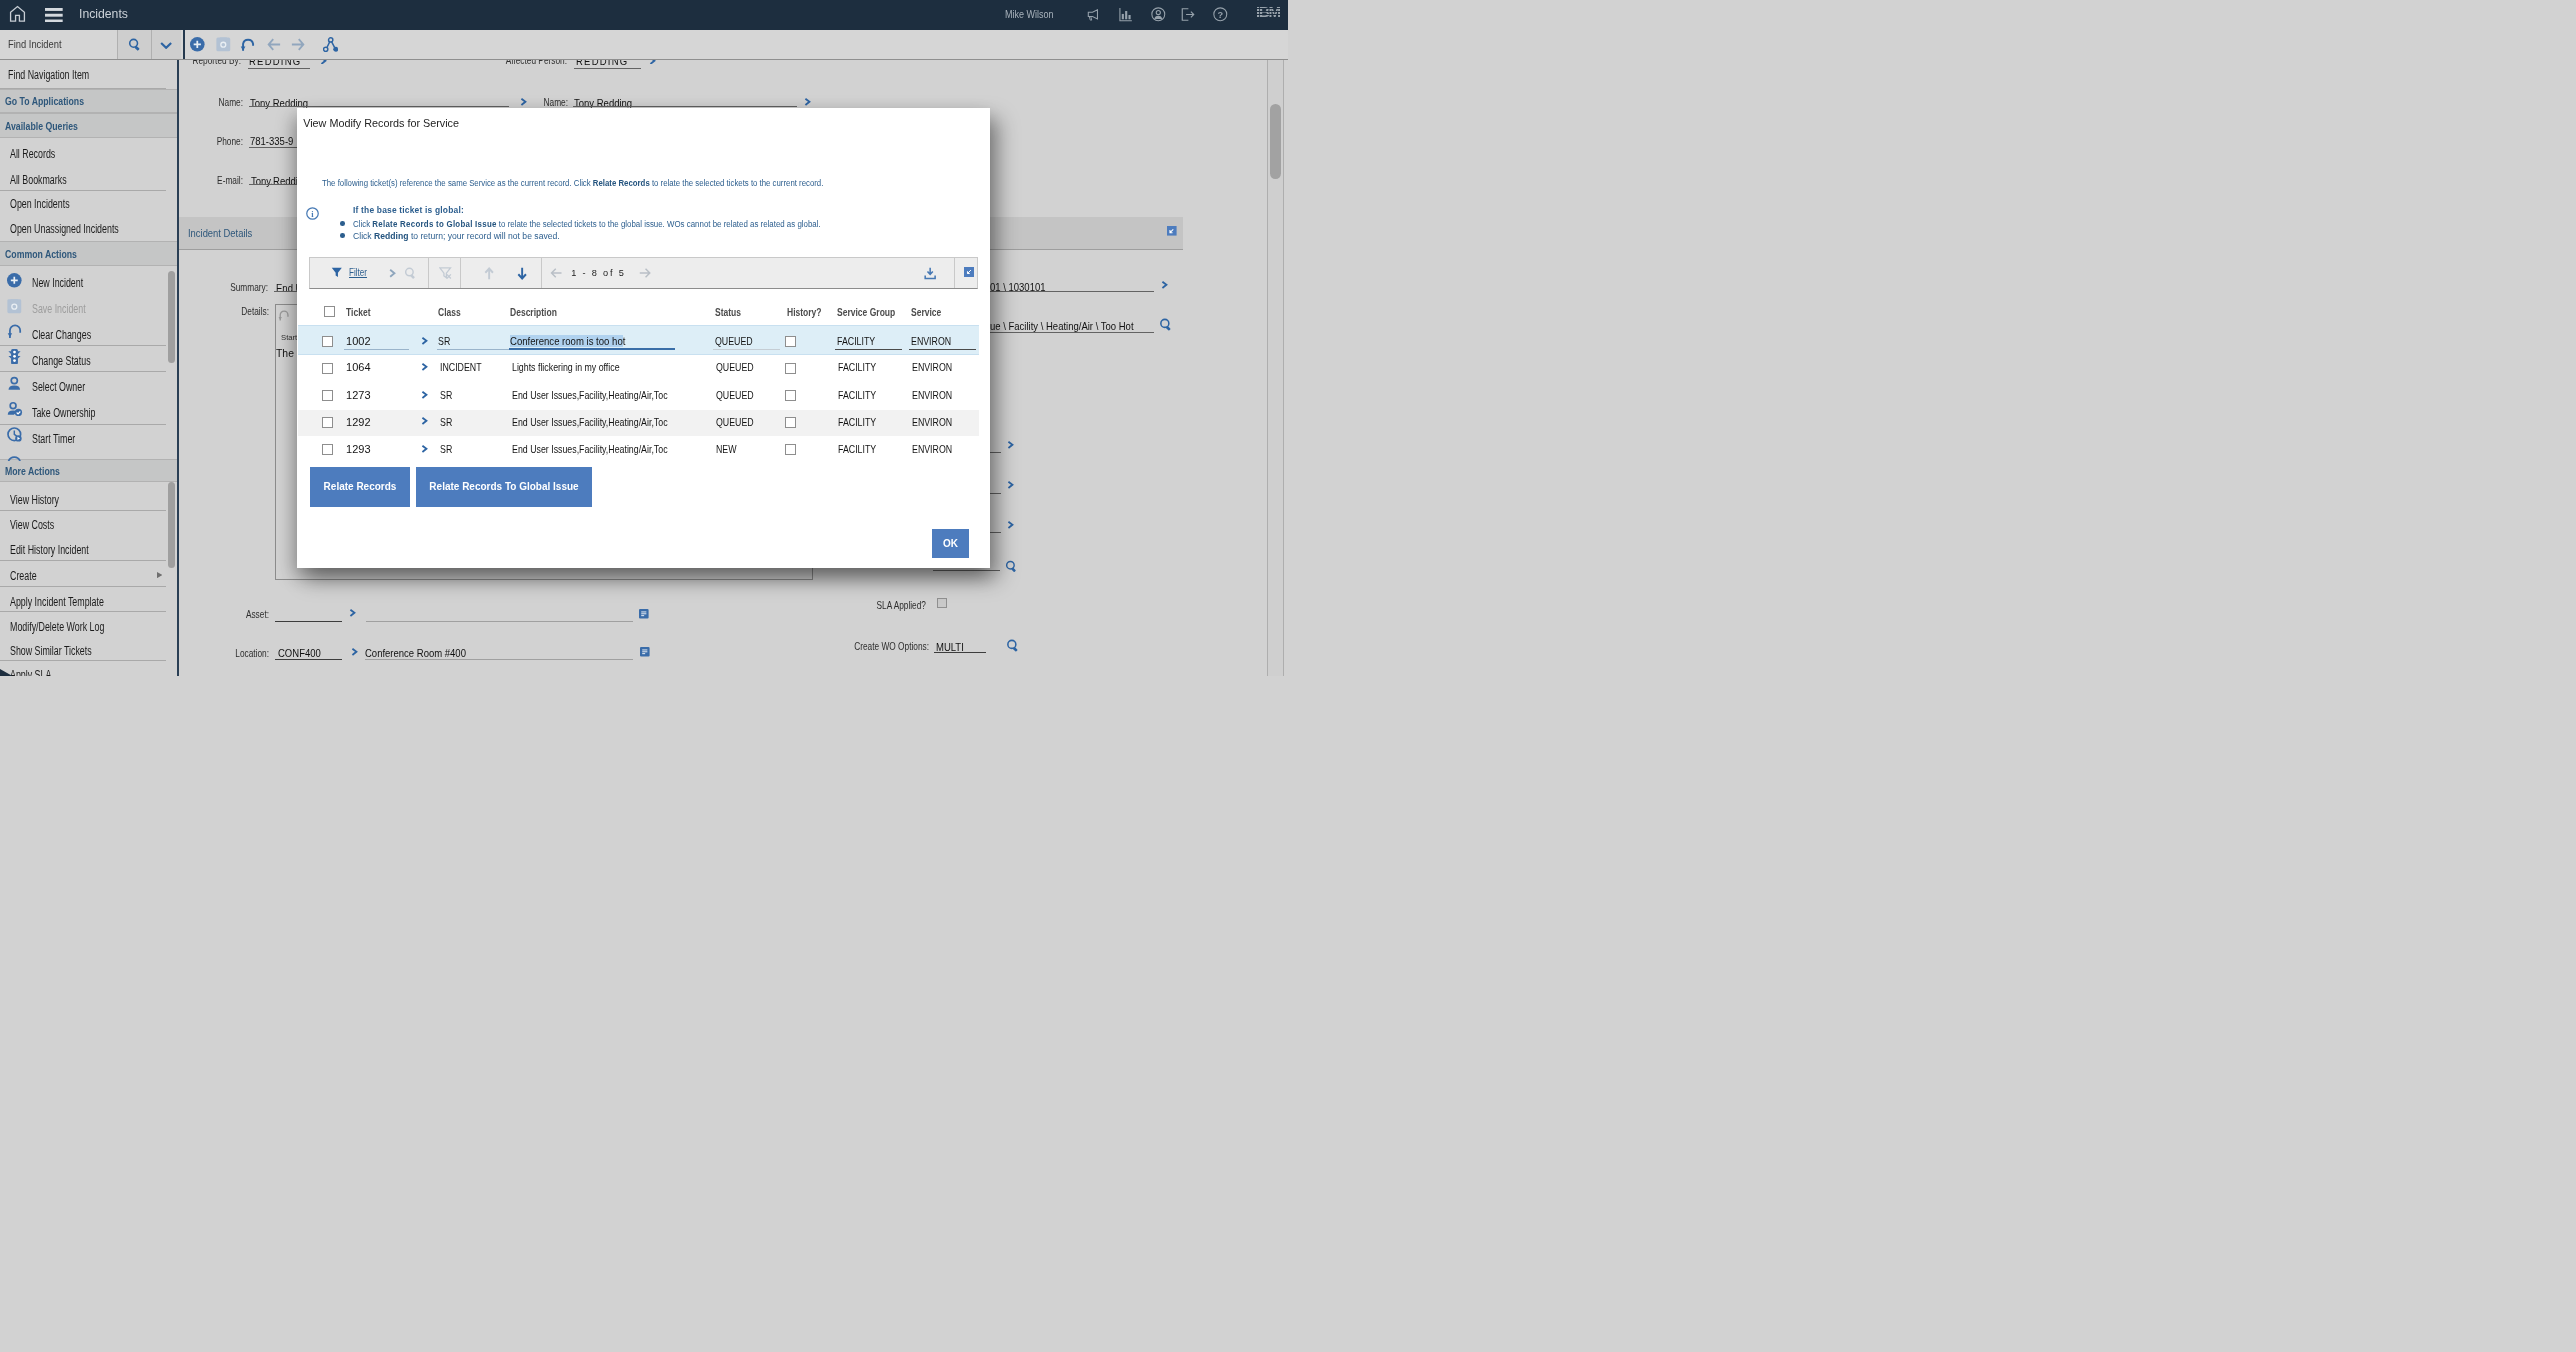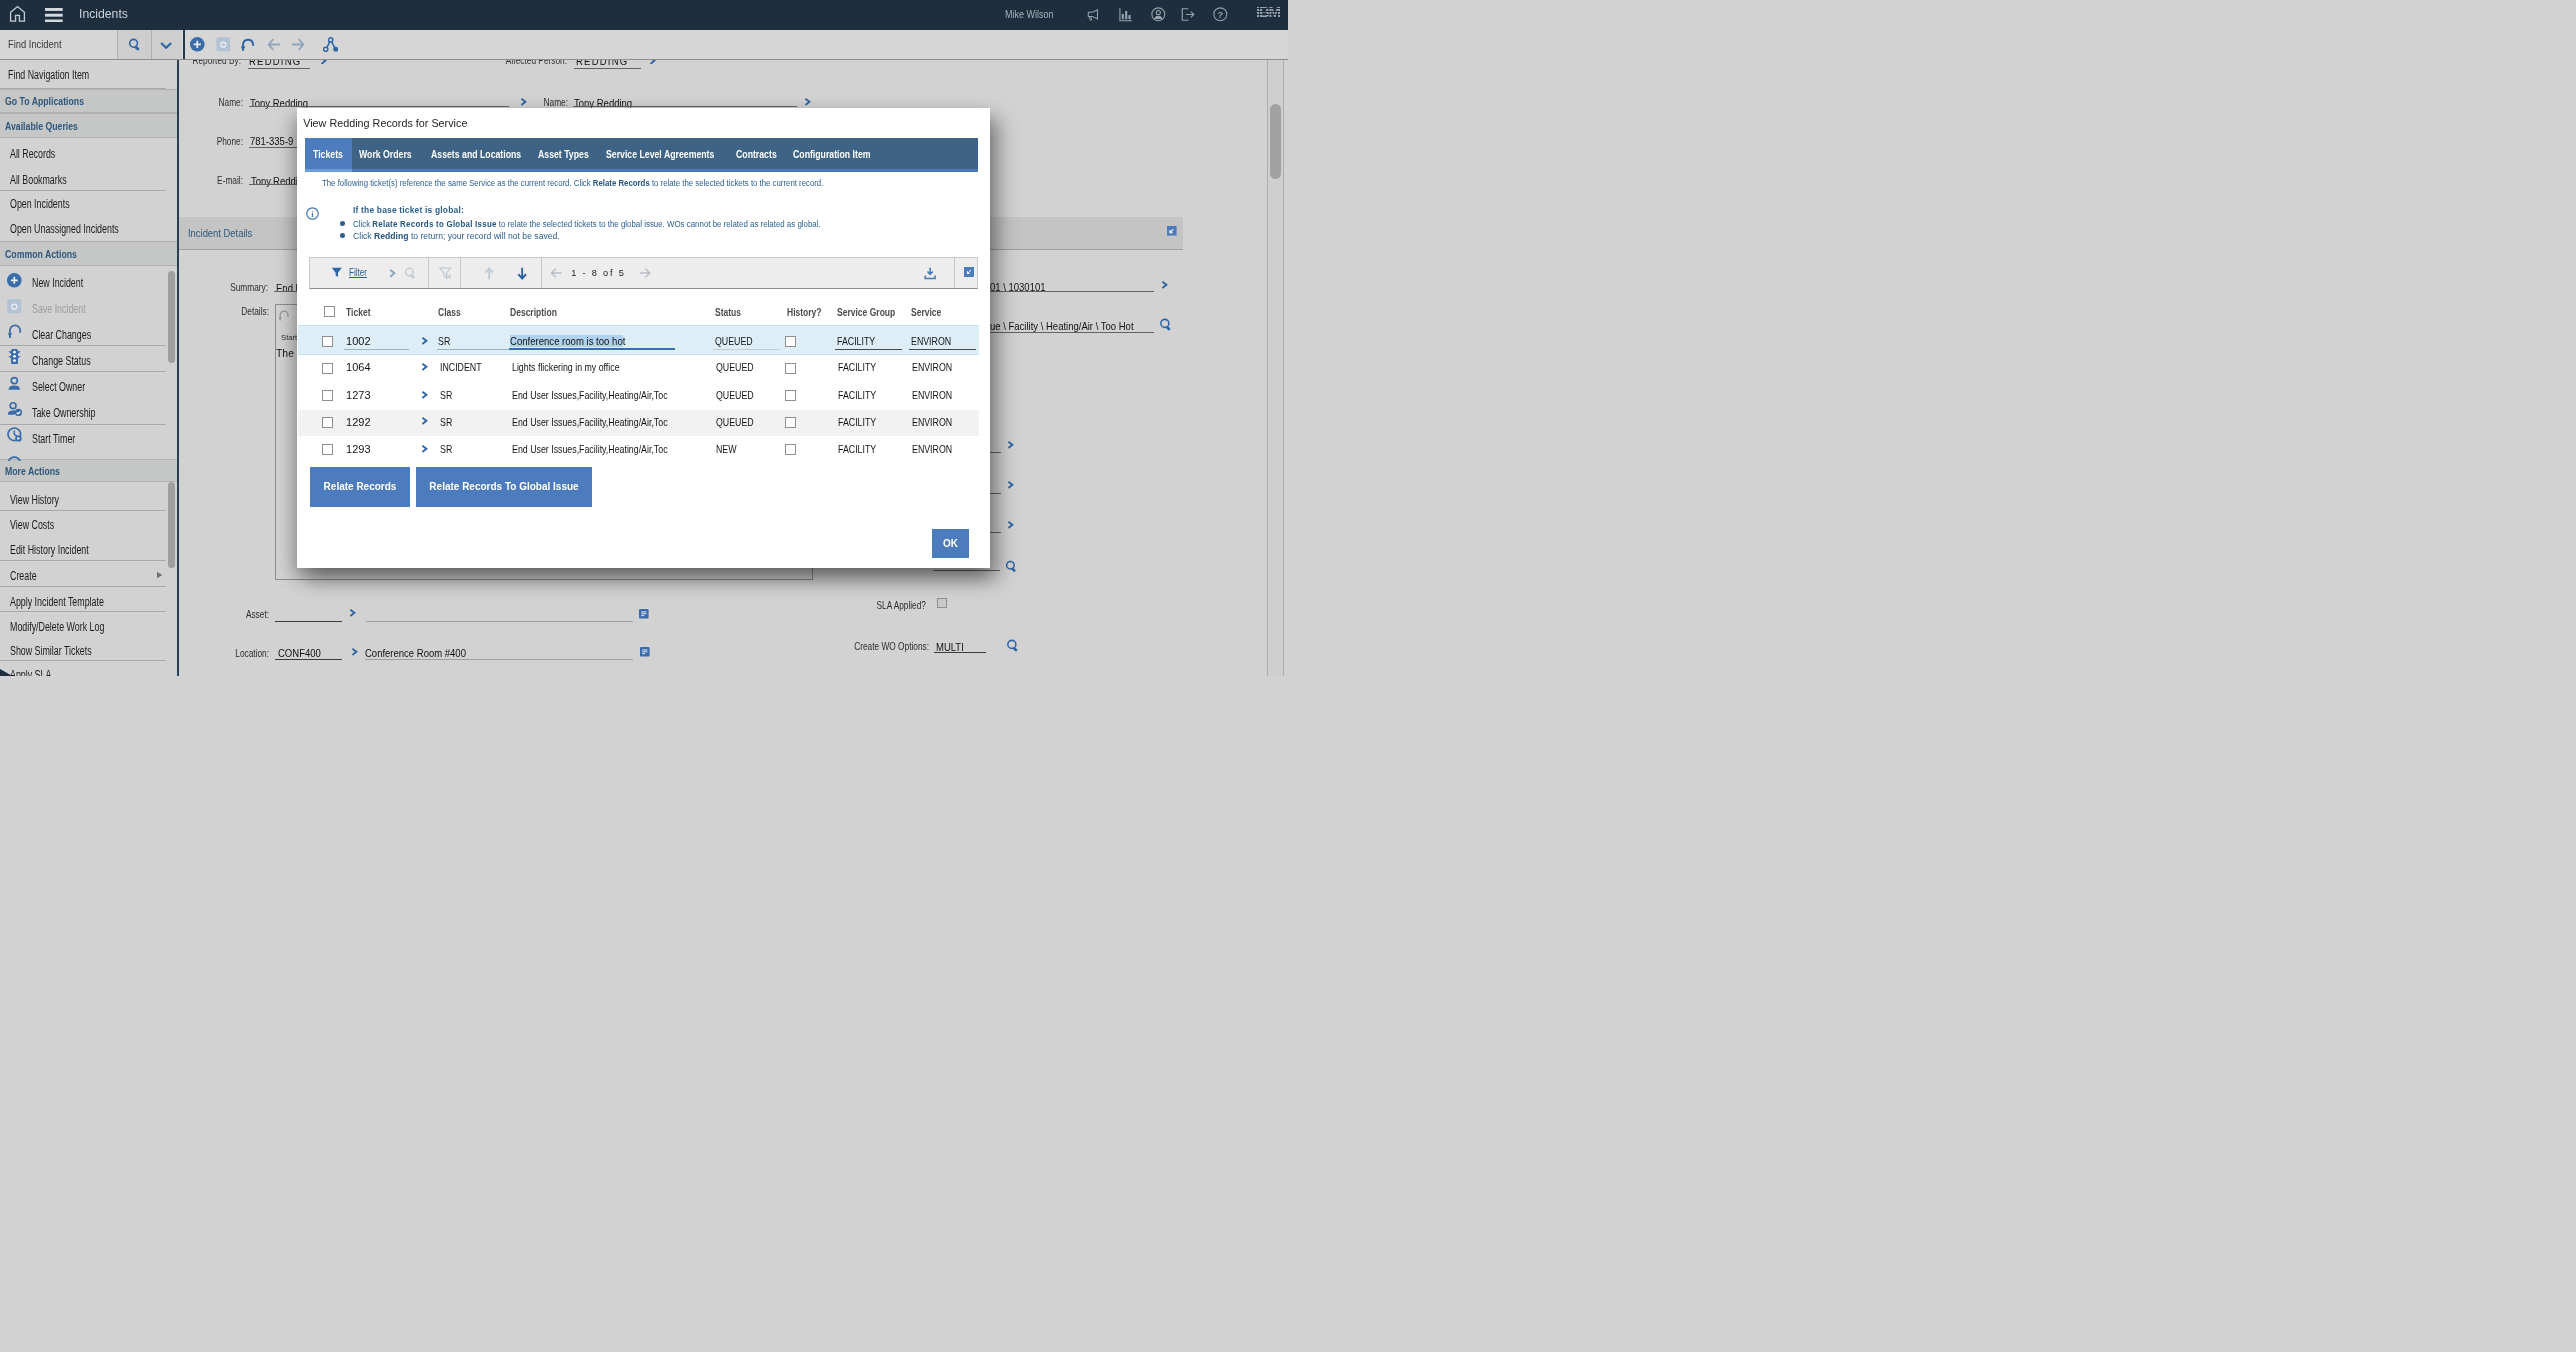--- a/index.html
+++ b/index.html
@@ -368,33 +368,21 @@
   <svg class="abs" style="left:827px;top:501px" width="13" height="14" viewBox="0 0 18 19">
     <circle cx="7.5" cy="7" r="5.2" fill="none" stroke="#2d64a3" stroke-width="2"></circle>
     <rect x="11" y="10" width="6" height="3.6" rx="1" transform="rotate(45 11 10)" fill="#2d64a3"></rect>
   </svg>
 
   <div class="abs" style="left:1089px;top:0px;width:17px;height:617px;background:#cfcfcf;border-left:0.8px solid #aeaeae;border-right:0.8px solid #aeaeae;"></div>
   <div class="abs" style="left:1092px;top:45px;width:10.8px;height:75px;background:#a2a2a2;border-radius:5.4px;"></div>
 </div>
 
 <div class="modal">
-  <div class="mtitle">View Redding Records for Service</div>
-  <div class="tabbar">
-    <div class="abs" style="left:0;top:0;width:47px;height:34px;background:#4d7cbe;"></div>
-    <div class="strip"></div>
-    <div class="abs" style="left:0;top:31px;width:47px;height:2.7px;background:#6d9bdd;"></div>
-    <div class="tab" style="left:8.5px;top:10px;">Tickets</div>
-    <div class="tab" style="left:54px;top:10px;">Work Orders</div>
-    <div class="tab" style="left:126px;top:10px;">Assets and Locations</div>
-    <div class="tab" style="left:233px;top:10px;">Asset Types</div>
-    <div class="tab" style="left:301px;top:10px;">Service Level Agreements</div>
-    <div class="tab" style="left:431px;top:10px;">Contracts</div>
-    <div class="tab" style="left:488px;top:10px;">Configuration Item</div>
-  </div>
+  <div class="mtitle">View Modify Records for Service</div>
   <div class="minfo abs" style="left:25px;top:70px;">The following ticket(s) reference the same Service as the current record. Click <b>Relate Records</b> to relate the selected tickets to the current record.</div>
 
   <svg class="abs" style="left:8.5px;top:99px" width="13" height="13" viewBox="0 0 17 17">
     <circle cx="8.5" cy="8.5" r="7.5" fill="none" stroke="#4679b4" stroke-width="1.6"></circle>
     <text x="8.5" y="12.8" font-size="11" font-weight="bold" font-family="Liberation Serif" fill="#4679b4" text-anchor="middle">i</text>
   </svg>
   <div class="minfo abs" style="left:56px;top:97px;font-weight:bold;letter-spacing:0.2px;transform:scaleX(0.95);">If the base ticket is global:</div>
   <div class="abs" style="left:43px;top:113px;width:4.6px;height:4.6px;border-radius:2.3px;background:#2c5e8e;"></div>
   <div class="minfo abs" style="left:56px;top:111px;transform:scaleX(0.89);">Click <b style="letter-spacing:0.3px;">Relate Records to Global Issue</b> to relate the selected tickets to the global issue. WOs cannot be related as related as global.</div>
   <div class="abs" style="left:43px;top:125px;width:4.6px;height:4.6px;border-radius:2.3px;background:#2c5e8e;"></div>

